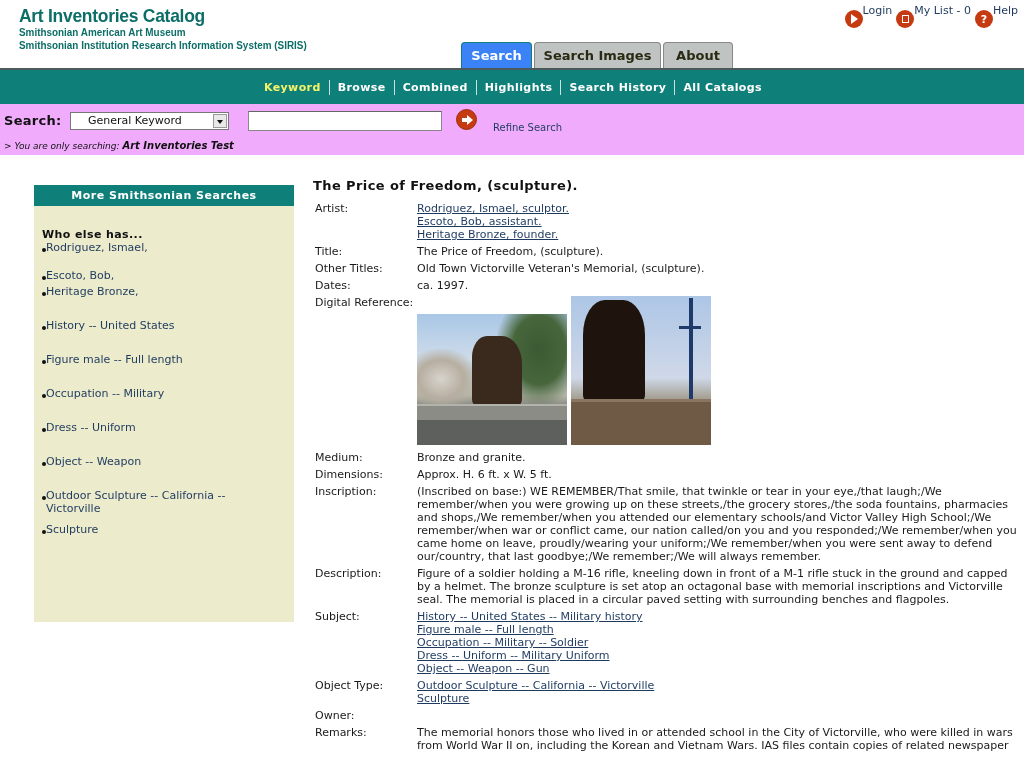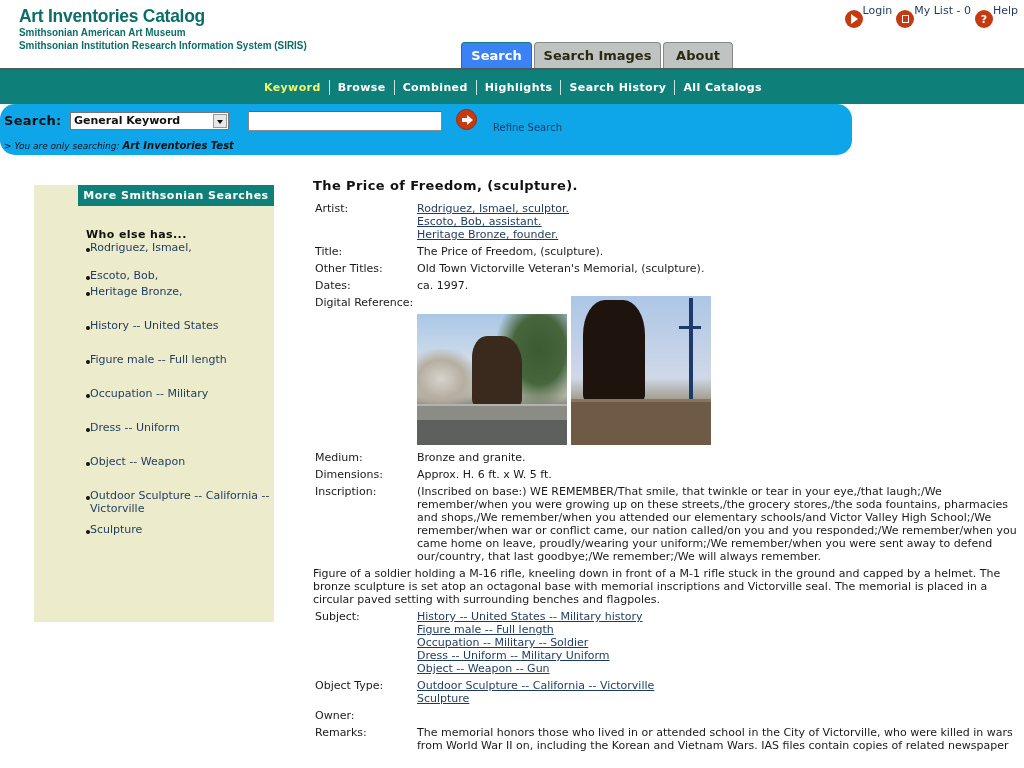--- a/index.html
+++ b/index.html
@@ -27,35 +27,35 @@
     .tab.t-images { width: 127px; }
     .tab.t-about { width: 70px; }
 
     
     .navbar { position: absolute; left: 0; top: 68px; width: 1024px; height: 36px; background: #0f7f79; border-top: 2px solid #4d5a5c; display: flex; align-items: center; justify-content: center; padding-left: 2px; }
     .nav-item { color: #ffffff; font-weight: bold; font-size: 11px; letter-spacing: 0.4px; text-decoration: none; padding: 0 8px; }
     .nav-item.active { color: #f4f36a; }
     .nav-sep { width: 1px; height: 15px; background: #c8e3e0; }
 
     
-    .searchbar { position: absolute; left: 0; top: 104px; width: 852px; height: 51px; background: #0ea5e9; border-radius: 15px; }
+    .searchbar { position: absolute; left: 0; top: 104px; width: 1024px; height: 51px; background: #f0abfc; }
     .s-label { position: absolute; left: 4px; top: 9px; font-size: 13px; font-weight: bold; color: #111; letter-spacing: 0.3px; }
-    .s-select { position: absolute; left: 70px; top: 8px; width: 159px; height: 18px; background: #fff; border: 1px solid #777; font-size: 11px; padding-left: 3px; line-height: 16px; color: #111; font-weight: bold; }
+    .s-select { position: absolute; left: 70px; top: 8px; width: 159px; height: 18px; background: #fff; border: 1px solid #777; font-size: 11px; padding-left: 17px; line-height: 16px; color: #111; }
     .s-select .arrow { position: absolute; right: 1px; top: 1px; width: 14px; height: 14px; background: #e8e8e8; border: 1px solid #999; }
     .s-select .arrow::after { content: ""; position: absolute; left: 3px; top: 5px; border-top: 4px solid #111; border-left: 3px solid transparent; border-right: 3px solid transparent; }
     .s-input { position: absolute; left: 248px; top: 7px; width: 194px; height: 20px; background: #fff; border: 1px solid #888; border-top-color: #666; }
     .go-btn { position: absolute; left: 456px; top: 5px; width: 21px; height: 21px; border-radius: 50%; background: #c63a12; border: 1px solid #a02a0a; }
     .go-btn::before { content: ""; position: absolute; left: 5px; top: 8px; width: 6px; height: 4px; background: #fff; }
     .go-btn::after { content: ""; position: absolute; left: 10px; top: 5px; border-left: 6px solid #fff; border-top: 5px solid transparent; border-bottom: 5px solid transparent; }
     .refine { position: absolute; left: 493px; top: 18px; font-size: 10px; color: #1e3a5f; text-decoration: none; font-family: "DejaVu Sans", sans-serif; }
     .only { position: absolute; left: 4px; top: 36px; font-size: 9px; color: #111; font-style: italic; }
     .only b { font-weight: bold; font-size: 10px; }
 
     
-    .side { position: absolute; left: 34px; top: 185px; width: 240px; height: 437px; background: #ecebcb; padding-left: 44px; }
+    .side { position: absolute; left: 34px; top: 185px; width: 260px; height: 437px; background: #ecebcb; }
     .side-head { height: 21px; background: #0f7f79; color: #fff; font-weight: bold; font-size: 11px; text-align: center; line-height: 21px; letter-spacing: 0.5px; }
     .side-body { padding: 22px 0 0 8px; }
     .who { font-weight: bold; font-size: 11px; color: #111; letter-spacing: 0.4px; line-height: 13px; }
     .side-list { list-style: none; }
     .side-list li { position: relative; padding-left: 4px; line-height: 13px; }
     .side-list li .dot { position: absolute; left: 0; top: 7px; width: 4px; height: 4px; background: #111; border-radius: 50%; }
     .side-list li a { font-size: 11px; color: #1e3a5f; text-decoration: none; display: inline-block; max-width: 200px; }
 
     
     .main { position: absolute; left: 313px; top: 178px; width: 706px; }
@@ -217,20 +217,21 @@
     <div class="rec-label">Dimensions:</div>
     <div class="rec-val">Approx. H. 6 ft. x W. 5 ft.</div>
   </div>
 
   <div class="rec-row">
     <div class="rec-label">Inscription:</div>
     <div class="rec-val">(Inscribed on base:) WE REMEMBER/That smile, that twinkle or tear in your eye,/that laugh;/We remember/when you were growing up on these streets,/the grocery stores,/the soda fountains, pharmacies and shops,/We remember/when you attended our elementary schools/and Victor Valley High School;/We remember/when war or conflict came, our nation called/on you and you responded;/We remember/when you came home on leave, proudly/wearing your uniform;/We remember/when you were sent away to defend our/country, that last goodbye;/We remember;/We will always remember.</div>
   </div>
 
   <div class="rec-row">
+    <div class="rec-label">Description:</div>
     <div class="rec-val">Figure of a soldier holding a M-16 rifle, kneeling down in front of a M-1 rifle stuck in the ground and capped by a helmet. The bronze sculpture is set atop an octagonal base with memorial inscriptions and Victorville seal. The memorial is placed in a circular paved setting with surrounding benches and flagpoles.</div>
   </div>
 
   <div class="rec-row">
     <div class="rec-label">Subject:</div>
     <div class="rec-val">
       <a href="#">History -- United States -- Military history</a>
       <a href="#">Figure male -- Full length</a>
       <a href="#">Occupation -- Military -- Soldier</a>
       <a href="#">Dress -- Uniform -- Military Uniform</a>

